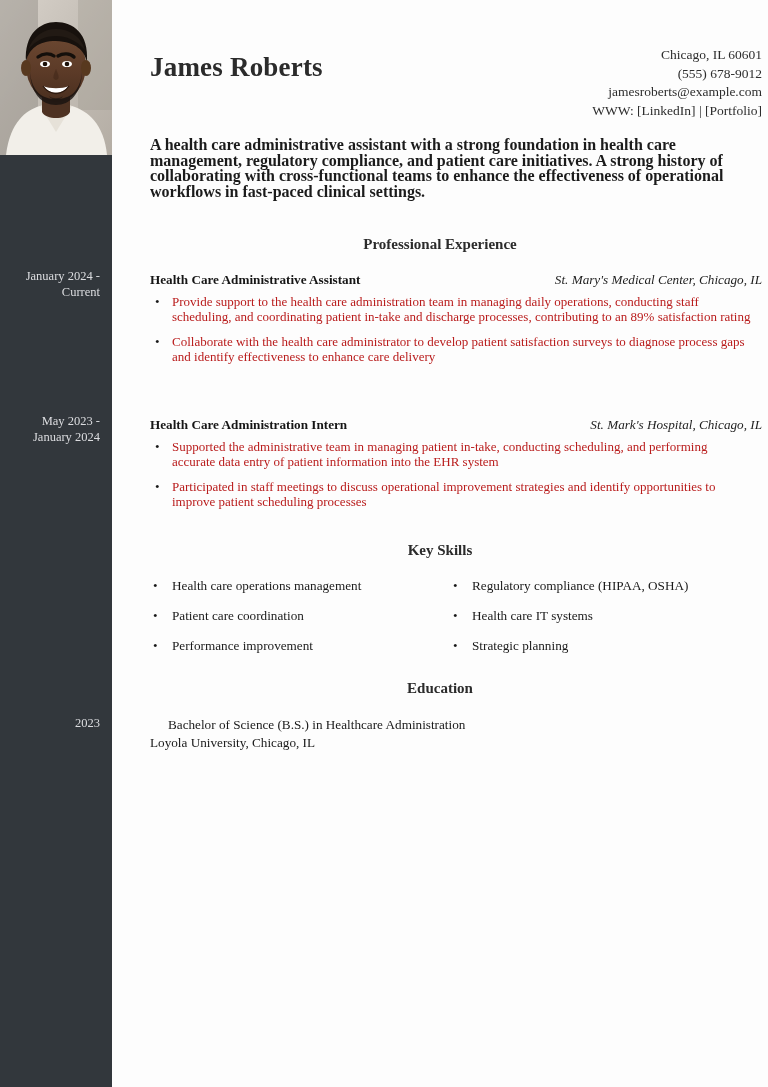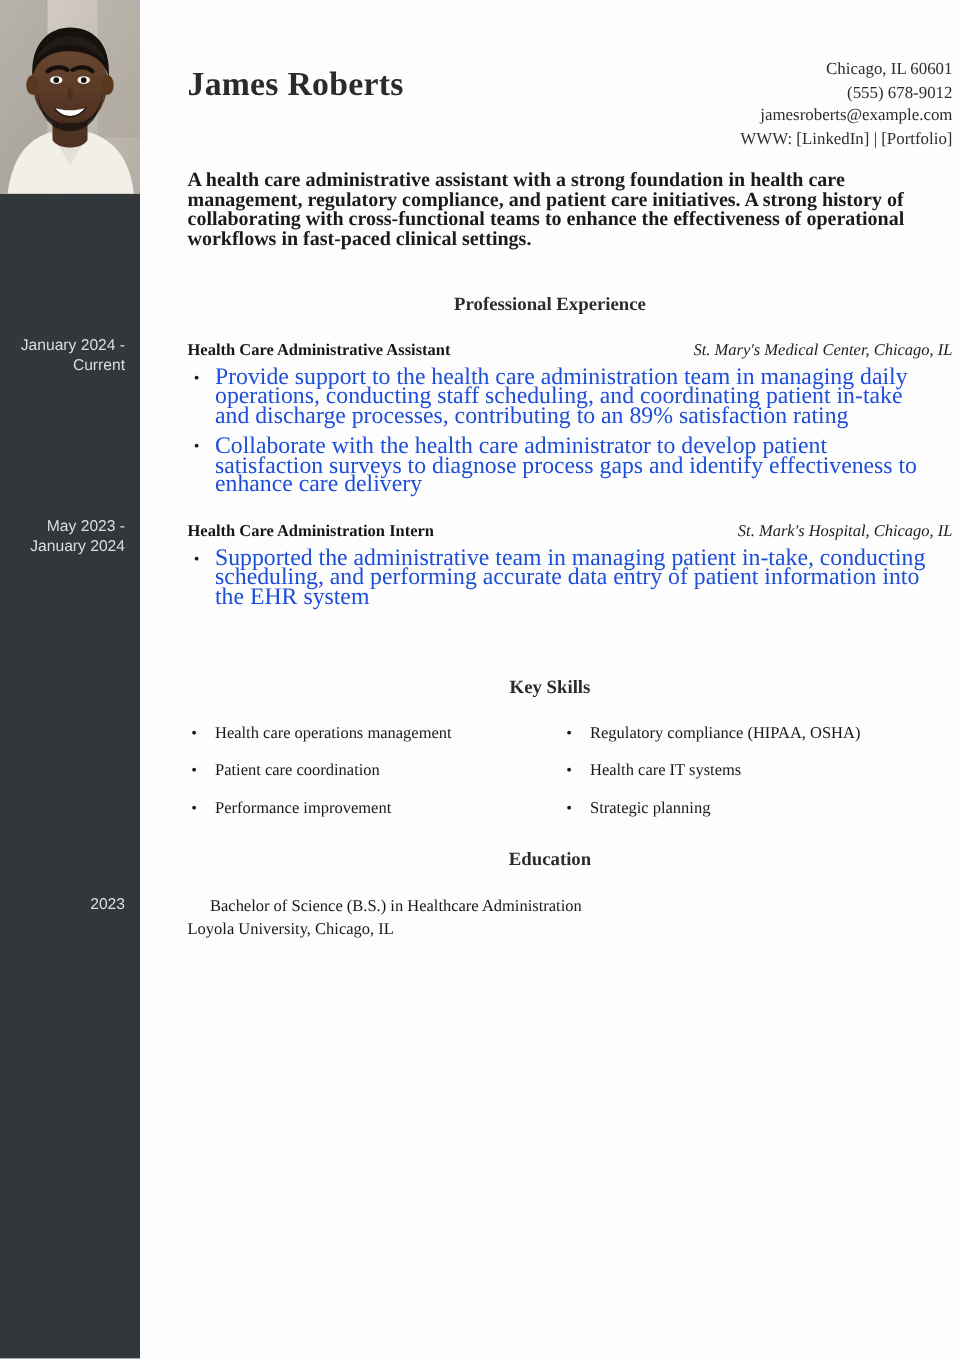--- a/index.html
+++ b/index.html
@@ -42,21 +42,21 @@
     width: 112px;
   }
   .side-date {
     position: absolute;
     right: 12px;
     width: 88px;
     text-align: right;
     color: #dcdde0;
     font-size: 12.5px;
     line-height: 15.5px;
-    font-family: Liberation Sans, sans-serif;
+    font-family: Liberation Serif, serif;
   }
 
   
   .main {
     position: absolute;
     left: 112px; top: 0;
     width: 688px;
     height: 1087px;
     background: #fdfdfd;
   }
@@ -122,24 +122,24 @@
   ul.bullets {
     position: absolute;
     left: 38px;
     width: 580px;
     margin: 0;
     padding: 0 0 0 22px;
     list-style: none;
   }
   ul.bullets li {
     position: relative;
-    font-size: 19px;
+    font-size: 13px;
     line-height: 15.4px;
     margin: 0 0 9px 0;
-    color: #1d4ed8;
+    color: #b91c1c;
   }
   ul.bullets li:before {
     content: "\2022";
     position: absolute;
     left: -17px;
     top: 0;
     font-size: 13px;
     color: #191919;
   }
 
@@ -256,20 +256,21 @@
     <div class="job-company" style="top:272px;">St. Mary's Medical Center, Chicago, IL</div>
     <ul class="bullets" style="top:294px;">
       <li>Provide support to the health care administration team in managing daily operations, conducting staff scheduling, and coordinating patient in-take and discharge processes, contributing to an 89% satisfaction rating</li>
       <li>Collaborate with the health care administrator to develop patient satisfaction surveys to diagnose process gaps and identify effectiveness to enhance care delivery</li>
     </ul>
 
     <div class="job-title" style="top:417px;">Health Care Administration Intern</div>
     <div class="job-company" style="top:417px;">St. Mark's Hospital, Chicago, IL</div>
     <ul class="bullets" style="top:439px;">
       <li>Supported the administrative team in managing patient in-take, conducting scheduling, and performing accurate data entry of patient information into the EHR system</li>
+      <li>Participated in staff meetings to discuss operational improvement strategies and identify opportunities to improve patient scheduling processes</li>
     </ul>
 
     <div class="section-title" style="top:542px;">Key Skills</div>
 
     <ul class="skills-col" style="left:38px; top:578px; width:280px;">
       <li>Health care operations management</li>
       <li>Patient care coordination</li>
       <li>Performance improvement</li>
     </ul>
     <ul class="skills-col" style="left:338px; top:578px; width:290px;">

